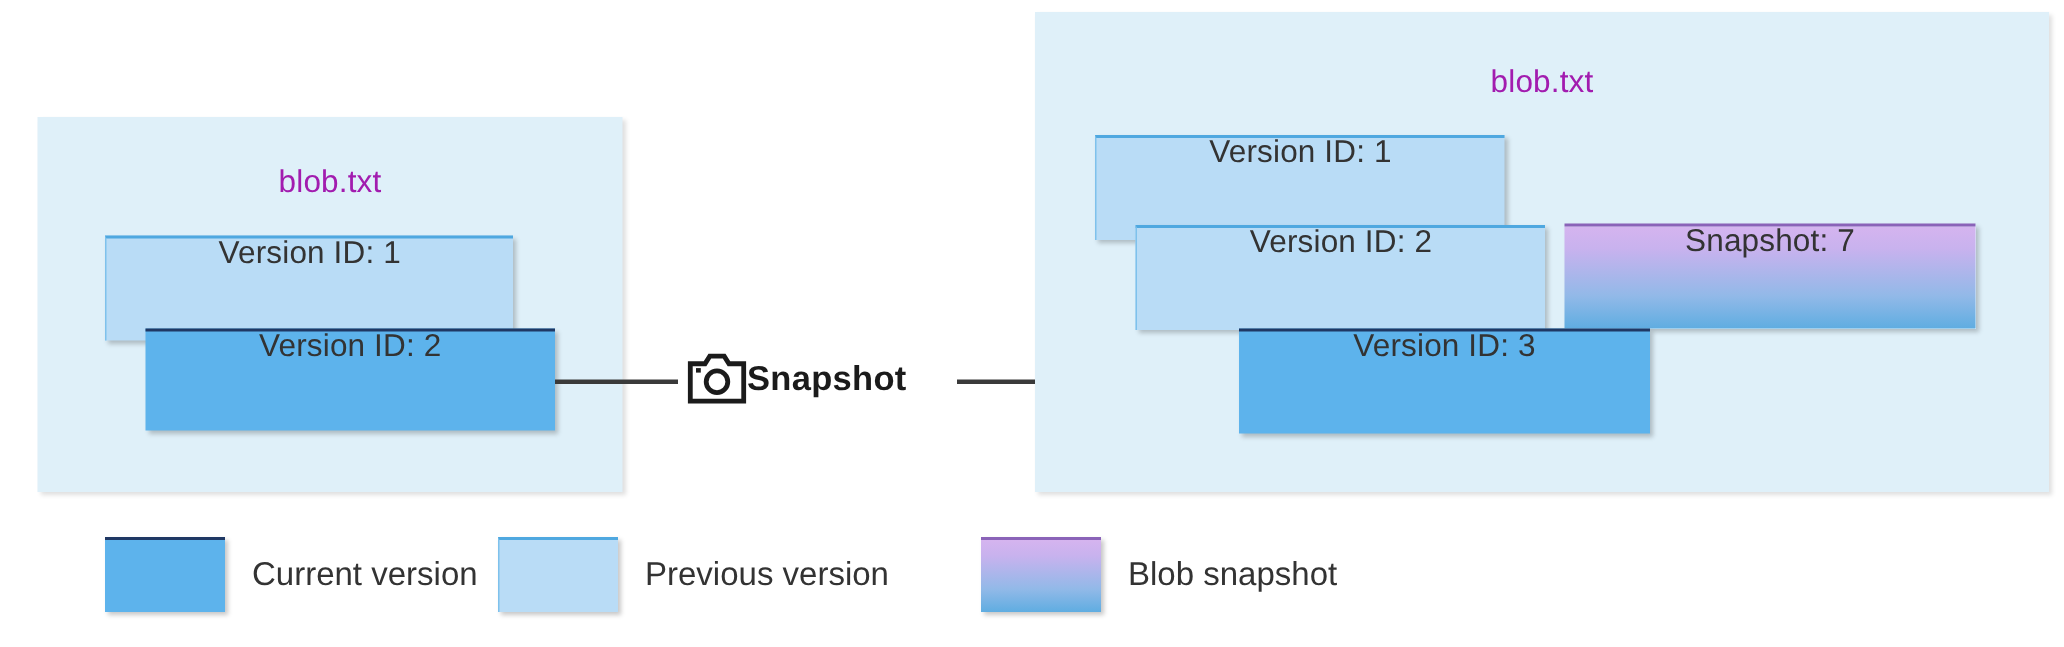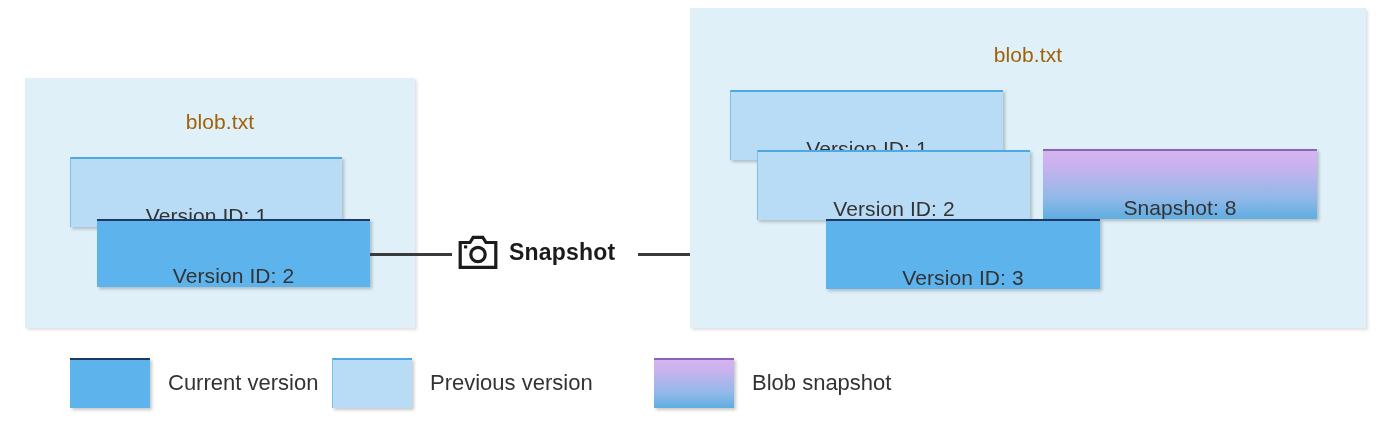--- a/index.html
+++ b/index.html
@@ -26,38 +26,38 @@
   .panel {
     position: absolute;
     background: #dff0f9;
     box-shadow: 2px 2px 3px rgba(0,0,0,0.13);
   }
   .panel-title {
     position: absolute;
     left: 0;
     right: 0;
     text-align: center;
-    color: #a16207;
+    color: #a21caf;
     font-size: 21px;
     line-height: 21px;
     letter-spacing: 0.1px;
   }
 
   #panel-left  { left: 25px;  top: 78px; width: 390px; height: 250px; }
   #panel-right { left: 690px; top: 8px;  width: 676px; height: 320px; }
 
   #panel-left .panel-title  { top: 33px; }
   #panel-right .panel-title { top: 36px; }
 
   
   .vbox {
     position: absolute;
     box-sizing: border-box;
     display: flex;
-    align-items: flex-end;
+    align-items: flex-start;
     justify-content: center;
     color: #333333;
     font-size: 21px;
     line-height: 21px;
     letter-spacing: 0.1px;
     box-shadow: 2px 2px 3px rgba(0,0,0,0.22);
   }
   .vbox span { display: block; transform: translateY(-1px); }
 
   .vbox.previous {
@@ -112,21 +112,20 @@
     border-left: 18px solid #3a3a3a;
   }
 
   #snapshot-marker {
     position: absolute;
     left: 458px;
     top: 228px;
     height: 48px;
     display: flex;
     align-items: center;
-    gap: 11px;
   }
   #snapshot-marker .cam-icon {
     display: block;
     width: 40px;
     height: 36px;
   }
   #snapshot-marker .cam-label {
     color: #1b1b1b;
     font-size: 23px;
     font-weight: bold;
@@ -216,21 +215,21 @@
     <div class="panel-title">blob.txt</div>
   </div>
 
   <div class="vbox previous" id="r-v1">
     <span>Version ID: 1</span>
   </div>
   <div class="vbox previous" id="r-v2">
     <span>Version ID: 2</span>
   </div>
   <div class="vbox snapshot" id="r-snap">
-    <span>Snapshot: 8</span>
+    <span>Snapshot: 7</span>
   </div>
   <div class="vbox current" id="r-v3">
     <span>Version ID: 3</span>
   </div>
 
   <div id="legend">
 
     <div class="legend-item" id="legend-item-0">
       <div class="legend-swatch current"></div>
       <div class="legend-label">Current version</div>

